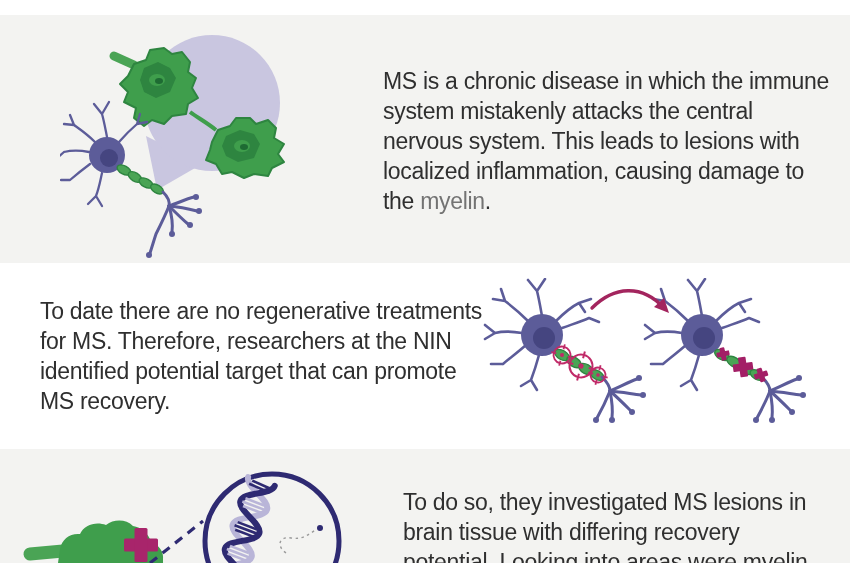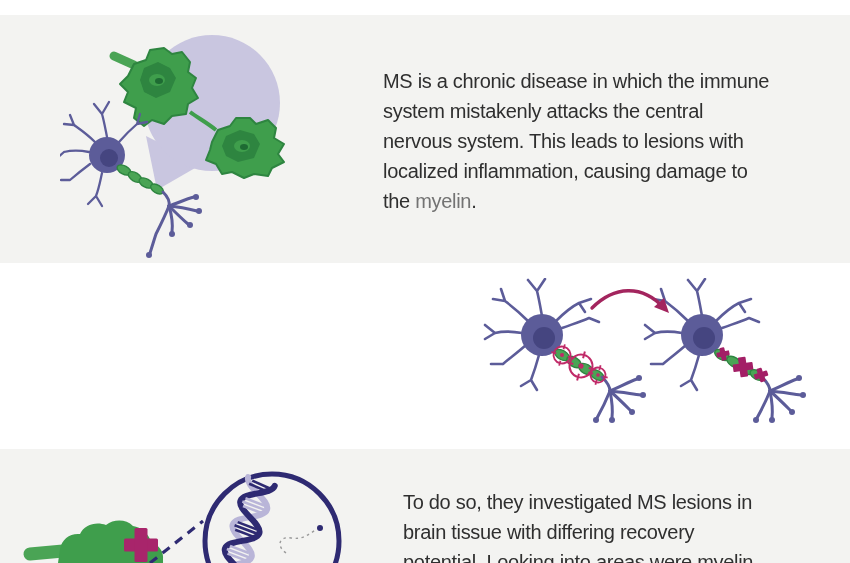--- a/index.html
+++ b/index.html
@@ -6,21 +6,21 @@
   .canvas{
     position:relative;width:850px;height:563px;background:#ffffff;
     overflow:hidden;font-family:"Liberation Sans",sans-serif;
   }
   .band{position:absolute;left:0;width:100%;}
   .band.gray{background:#f3f3f1;}
   #band1{top:15px;height:248px;}
   #band2{top:263px;height:186px;background:#ffffff;}
   #band3{top:449px;height:114px;}
   .para{
-    position:absolute;margin:0;font-size:20px;line-height:30px;
+    position:absolute;margin:0;font-size:23px;line-height:30px;
     color:#2f2f2f;white-space:pre-line;letter-spacing:-0.3px;
   }
   #p1{left:383px;top:66px;width:450px;}
   #p2{left:40px;top:296px;width:460px;}
   #p3{left:403px;top:487px;width:440px;}
   .green{color:#737373;}
   svg.illo{position:absolute;display:block;}
   #illo1{left:60px;top:20px;width:300px;height:240px;}
   #illo2{left:480px;top:278px;width:370px;height:172px;}
   #illo3{left:0px;top:449px;width:425px;height:114px;}
@@ -85,20 +85,24 @@
       </g>
     </g>
   </svg>
 
   <p class="para" id="p1"><span>MS is a chronic disease in which the immune
 system mistakenly attacks the central
 nervous system. This leads to lesions with
 localized inflammation, causing damage to
 the </span><span class="green">myelin</span><span>.</span></p>
 
+  <p class="para" id="p2"><span>To date there are no regenerative treatments
+for MS. Therefore, researchers at the NIN
+identified potential target that can promote
+MS recovery.</span></p>
 
   <svg id="illo2" class="illo" viewBox="0 0 370 172">
     <defs>
       <g id="neuron-def">
         <g stroke="#5c5c99" stroke-width="2.6" stroke-linecap="round" fill="none">
           <path d="M0,-19 C-2,-30 -3,-36 -5,-44 M-5,-44 L-14,-55 M-5,-44 L3,-56"></path>
           <path d="M-14,-14 C-23,-23 -29,-28 -37,-34 M-37,-34 L-49,-36 M-37,-34 L-41,-46"></path>
           <path d="M14,-14 C23,-23 29,-28 37,-32 M37,-32 L49,-36 M37,-32 L43,-23"></path>
           <path d="M-20,-2 C-31,-4 -39,-4 -47,-2 M-47,-2 L-57,4 M-47,-2 L-57,-10"></path>
           <path d="M20,-7 C31,-11 38,-13 47,-17 M47,-17 L57,-13"></path>

